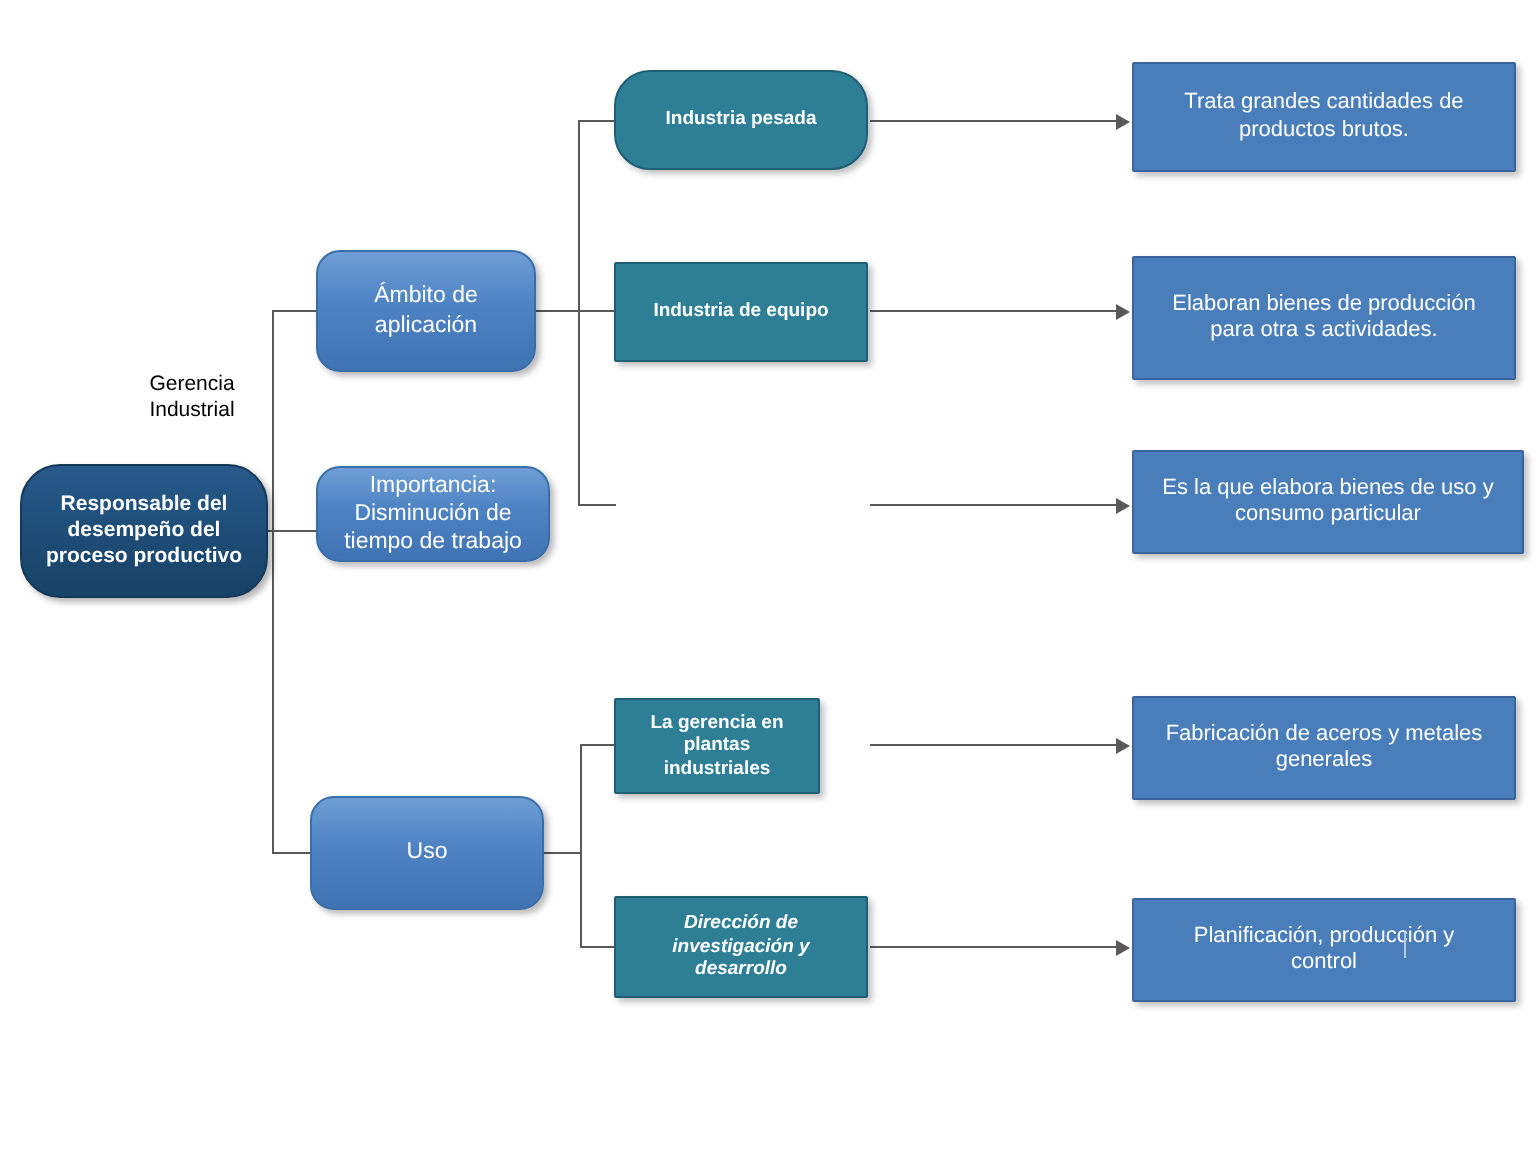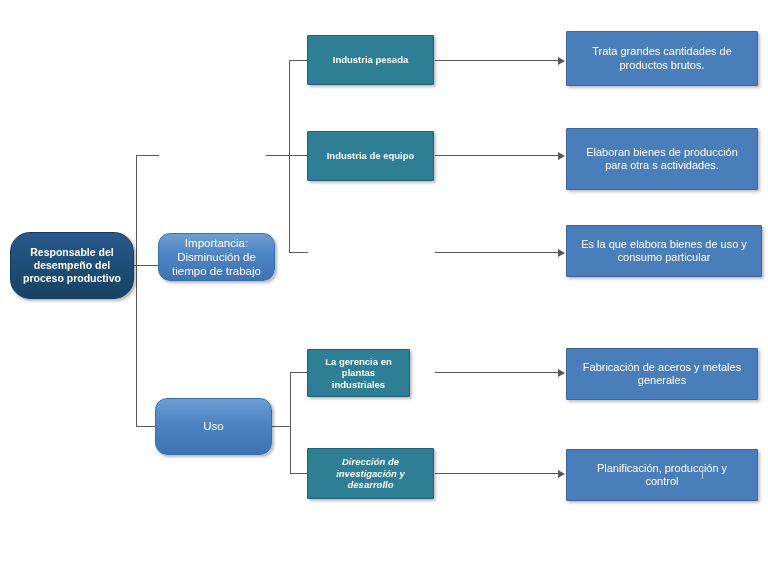--- a/index.html
+++ b/index.html
@@ -146,39 +146,45 @@
 
   <div class="conn h" style="left:435px; top:252px; width:126px;"></div>
   <div class="arrowhead" style="left:558px; top:248.5px;"></div>
 
   <div class="conn h" style="left:435px; top:372px; width:126px;"></div>
   <div class="arrowhead" style="left:558px; top:368.5px;"></div>
 
   <div class="conn h" style="left:435px; top:473px; width:126px;"></div>
   <div class="arrowhead" style="left:558px; top:469.5px;"></div>
 
+  <div class="caption" style="left:40px; top:186px; width:112px;">Gerencia
+Industrial</div>
 
   <div class="node root" style="left:10px; top:232px; width:124px; height:67px;">
     <span class="label">Responsable del
 desempeño del
 proceso productivo</span>
   </div>
 
+  <div class="node branch" style="left:158px; top:125px; width:110px; height:61px;">
+    <span class="label">Ámbito de
+aplicación</span>
+  </div>
 
   <div class="node branch" style="left:158px; top:233px; width:117px; height:48px;">
     <span class="label">Importancia:
 Disminución de
 tiempo de trabajo</span>
   </div>
 
   <div class="node branch" style="left:155px; top:398px; width:117px; height:57px;">
     <span class="label">Uso</span>
   </div>
 
-  <div class="node teal" style="left:307px; top:35px; width:127px; height:50px;">
+  <div class="node teal" style="left:307px; top:35px; width:127px; height:50px;border-radius:18px;">
     <span class="label">Industria pesada</span>
   </div>
 
   <div class="node teal" style="left:307px; top:131px; width:127px; height:50px;">
     <span class="label">Industria de equipo</span>
   </div>
 
 
   <div class="node teal" style="left:307px; top:349px; width:103px; height:48px;">
     <span class="label">La gerencia en plantas

